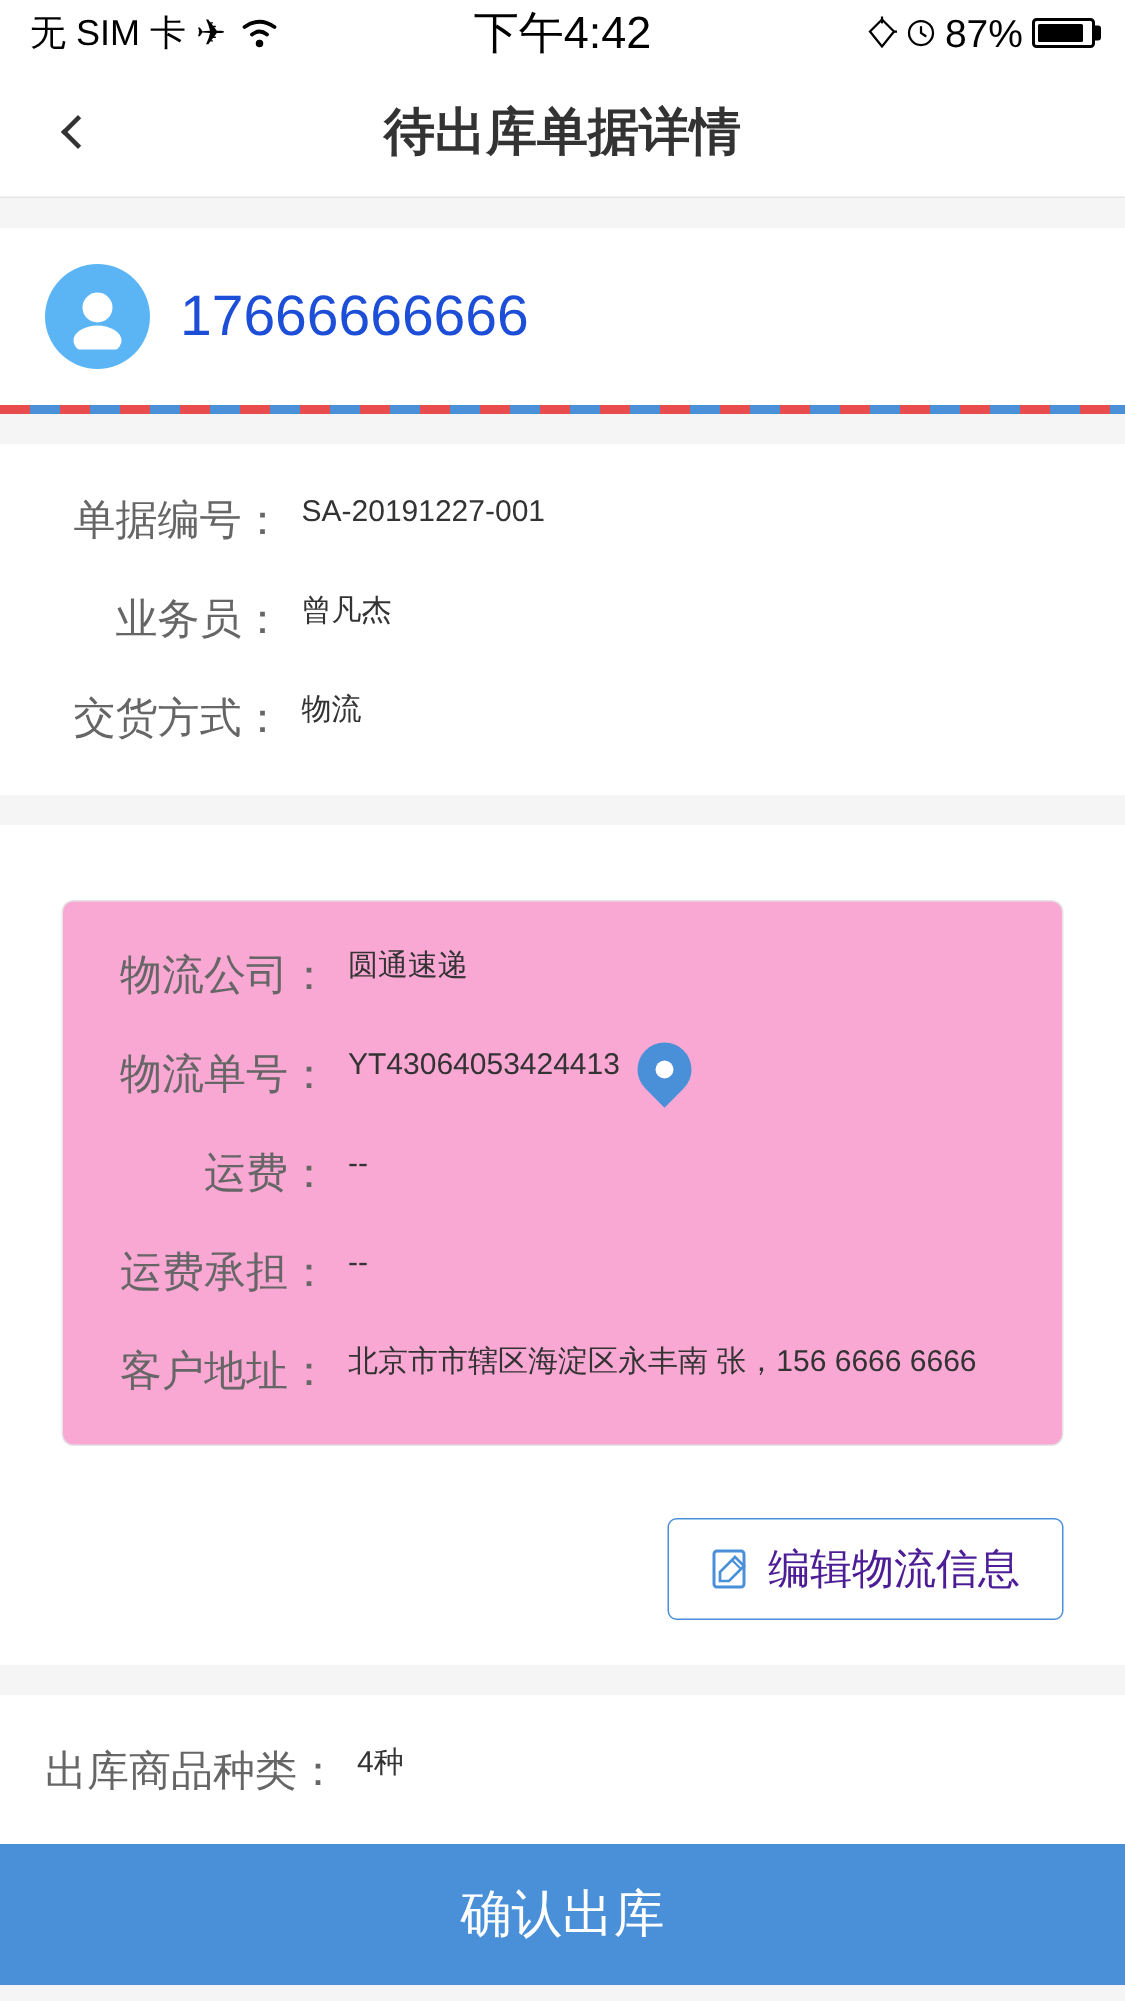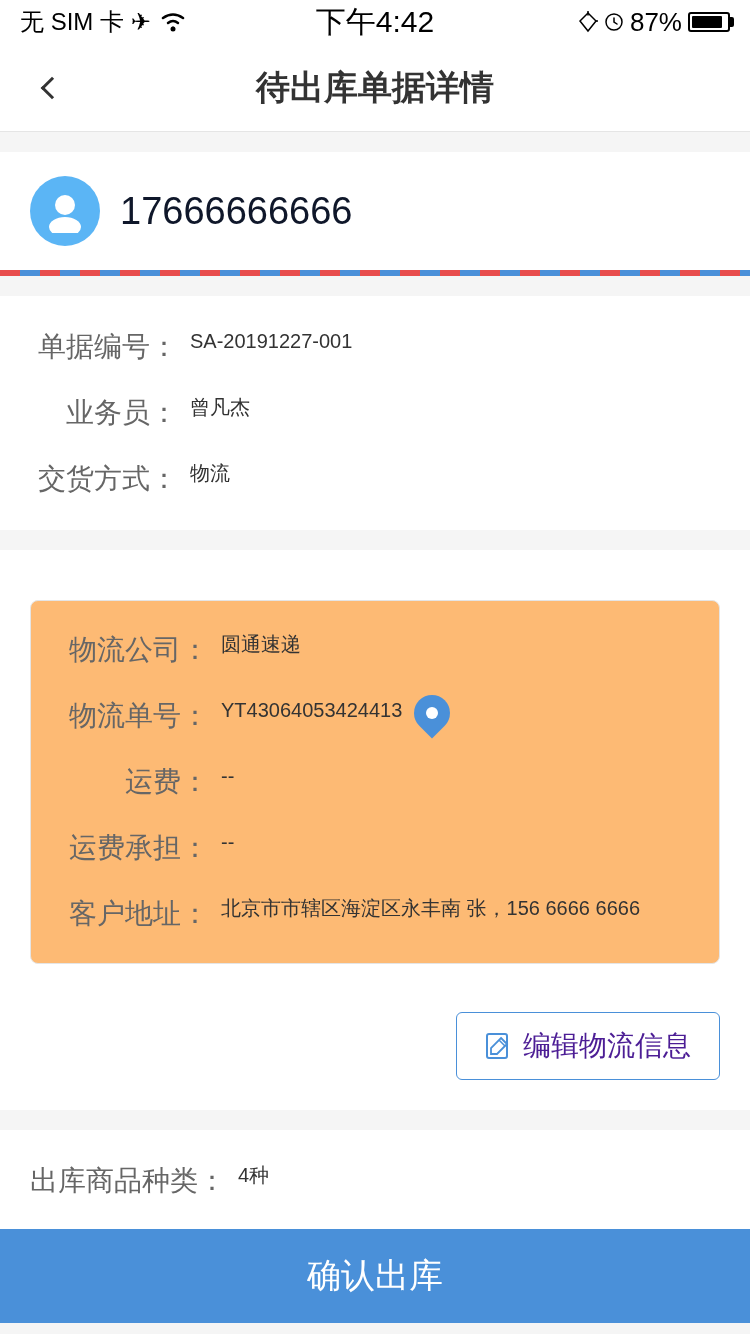--- a/index.html
+++ b/index.html
@@ -70,36 +70,36 @@
       align-items: center;
       gap: 20px;
       margin-top: 20px;
     }
     .avatar {
       width: 70px; height: 70px;
       background: #5bb5f5;
       border-radius: 50%;
       display: flex; align-items: center; justify-content: center;
     }
-    .user-phone { font-size: 38px; font-weight: 500; color: #0f172a; }
+    .user-phone { font-size: 38px; font-weight: 500; color: #1d4ed8; }
 
     
     .dashed-separator {
       height: 6px;
       background: repeating-linear-gradient(
         90deg,
         #e84c4c 0px, #e84c4c 20px,
         #4a90d9 20px, #4a90d9 40px
       );
     }
 
     
     .info-section {
       background: #fff;
-      padding: 30px 30px;
+      padding: 30px 41px;
       margin-top: 20px;
     }
     .info-row {
       display: flex;
       align-items: flex-start;
       margin-bottom: 24px;
       line-height: 1.5;
     }
     .info-row:last-child { margin-bottom: 0; }
     .info-label {
@@ -131,21 +131,21 @@
     }
     .location-dot {
       width: 12px; height: 12px;
       background: #fff;
       border-radius: 50%;
       transform: rotate(45deg);
     }
 
     
     .logistics-card {
-      background: #fdba74;
+      background: #f9a8d4;
       border: 1px solid #e5e5e5;
       border-radius: 8px;
       padding: 28px 30px;
       margin-top: 20px;
     }
 
     
     .edit-logistics-btn {
       display: flex;
       align-items: center;

